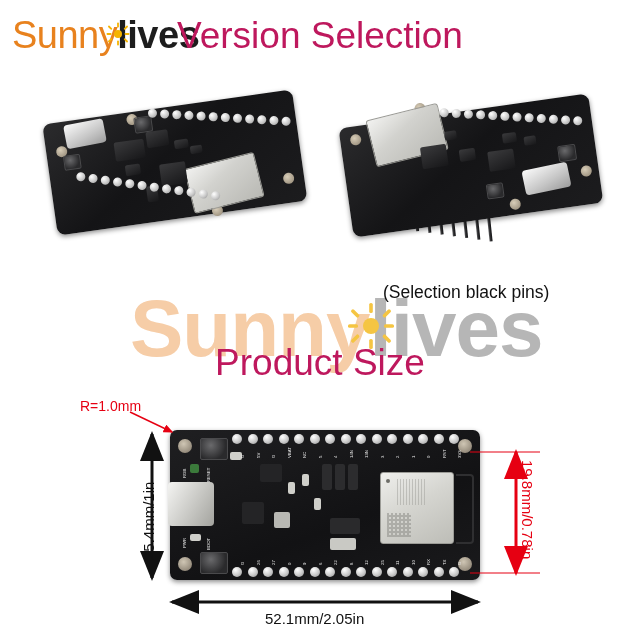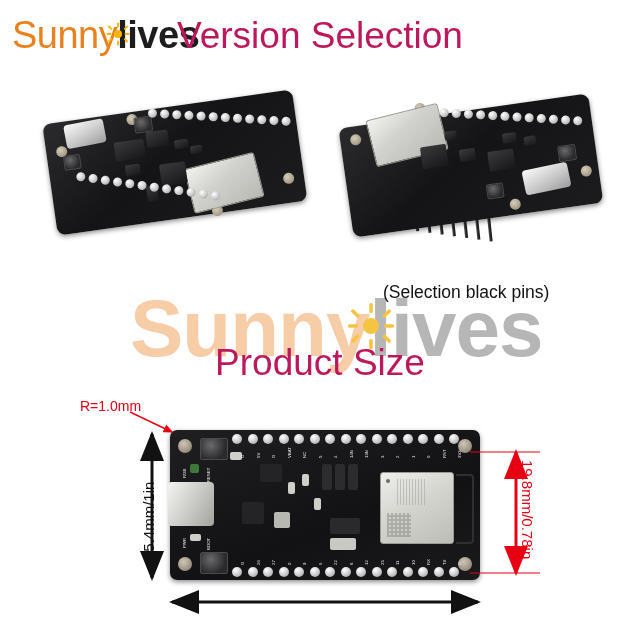--- a/index.html
+++ b/index.html
@@ -484,14 +484,15 @@
 
     <line x1="130" y1="412" x2="172" y2="432" stroke="#E60012" stroke-width="1.4" marker-end="url(#ahr-sm)"></line>
   </svg>
 
   <div class="dimtext dim-red" style="left:80px; top:398px; font-size:14px;">R=1.0mm</div>
 
   <div class="dimtext dim-black rot-left" style="left:140px; top:560px;">25.4mm/1in</div>
 
   <div class="dimtext dim-red rot-right" style="left:536px; top:460px;">19.8mm/0.78in</div>
 
+  <div class="dimtext dim-black" style="left:265px; top:610px;">52.1mm/2.05in</div>
 
 </div>
 
 </body></html>

